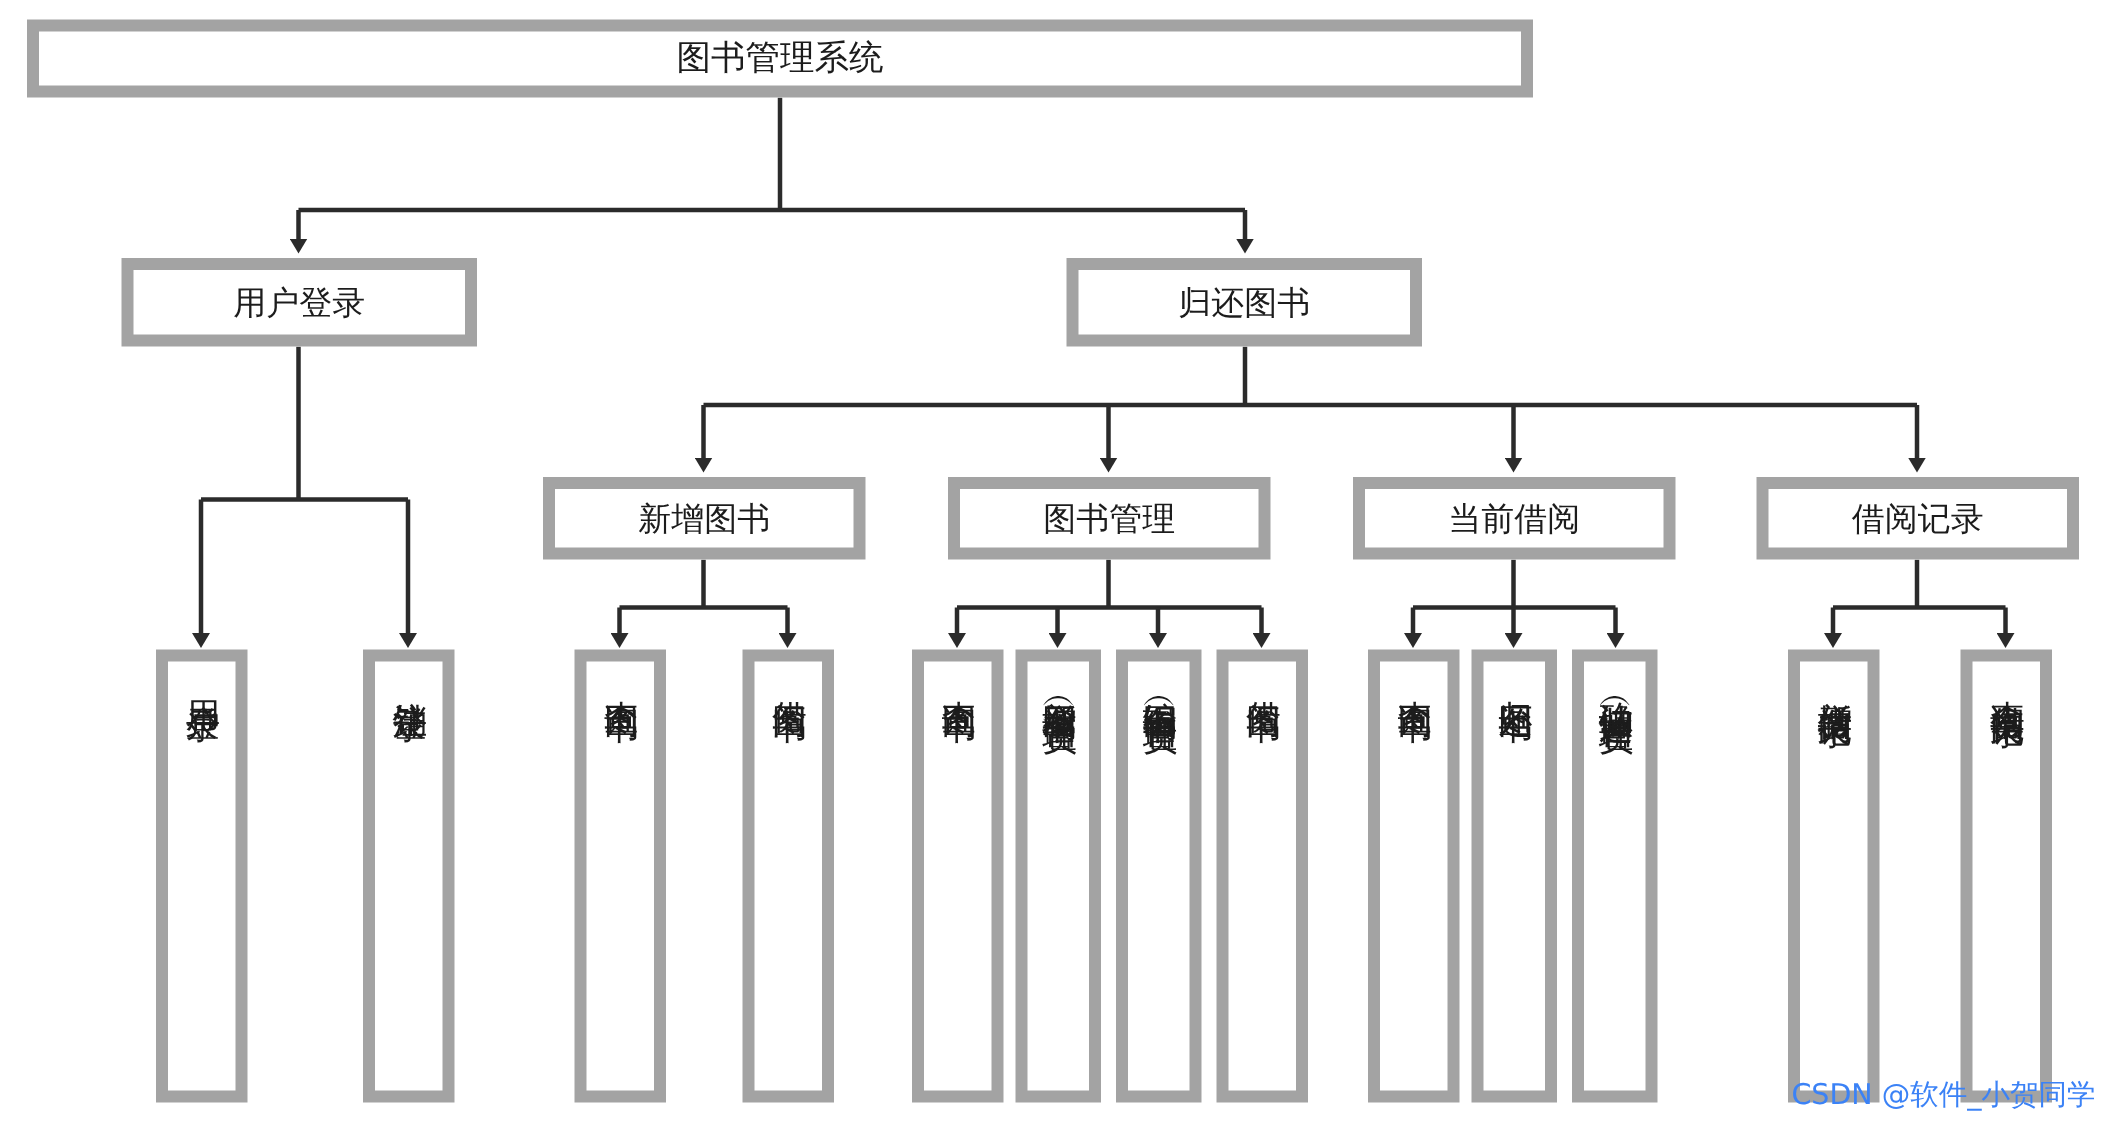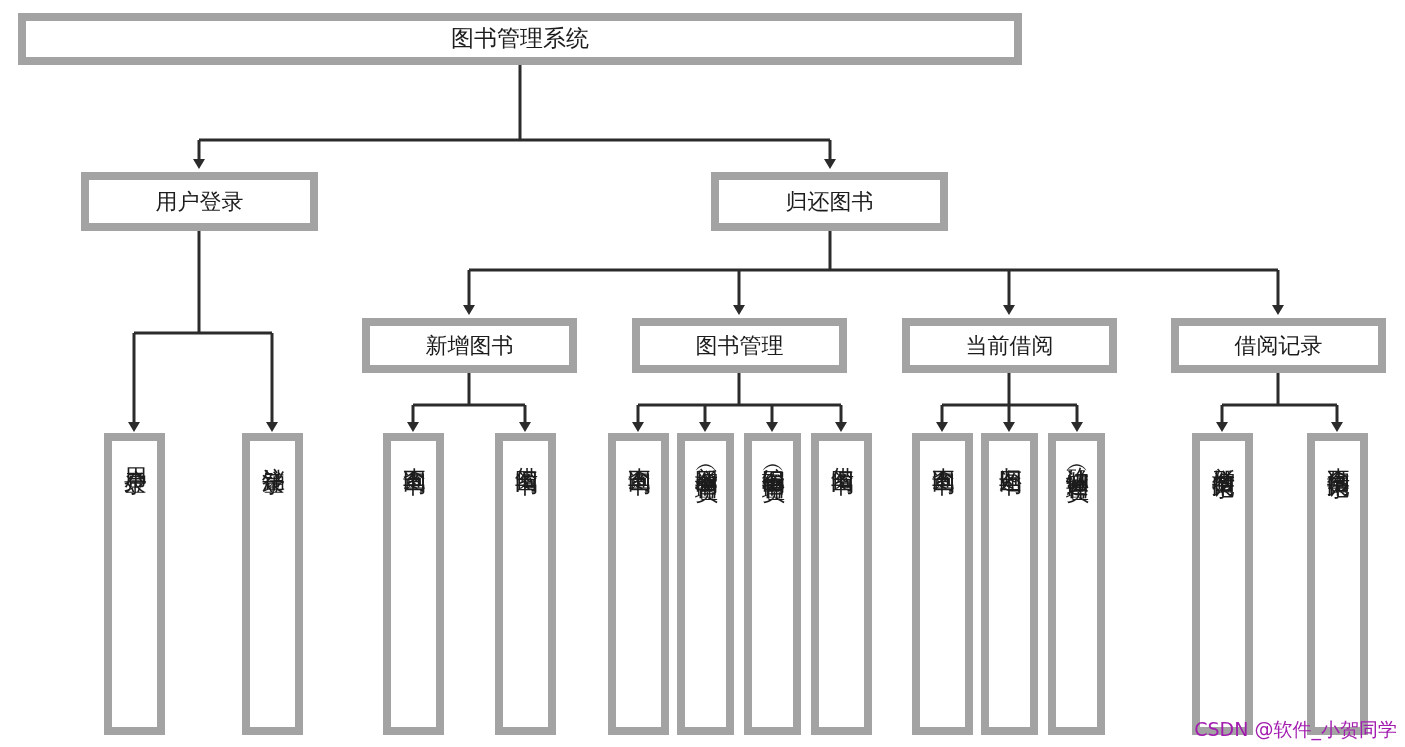--- a/index.html
+++ b/index.html
@@ -57,21 +57,21 @@
     writing-mode: vertical-rl;
     text-orientation: upright;
     font-size: 23px;
     letter-spacing: 2px;
     white-space: nowrap;
   }
   .watermark {
     position: absolute;
     right: 8px;
     bottom: 4px;
-    color: #a21caf;
+    color: #3b82f6;
     font-size: 19px;
     z-index: 5;
     white-space: nowrap;
     pointer-events: none;
   }
 </style>
 </head>
 <body>
 
 <div id="canvas">

